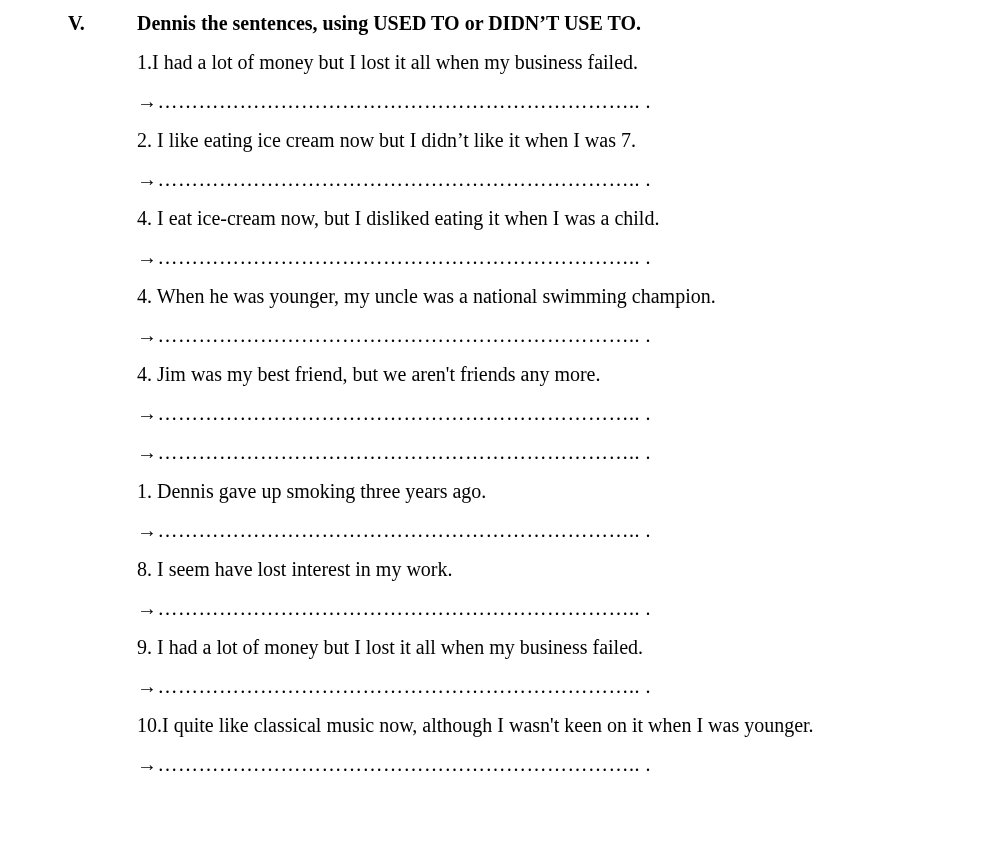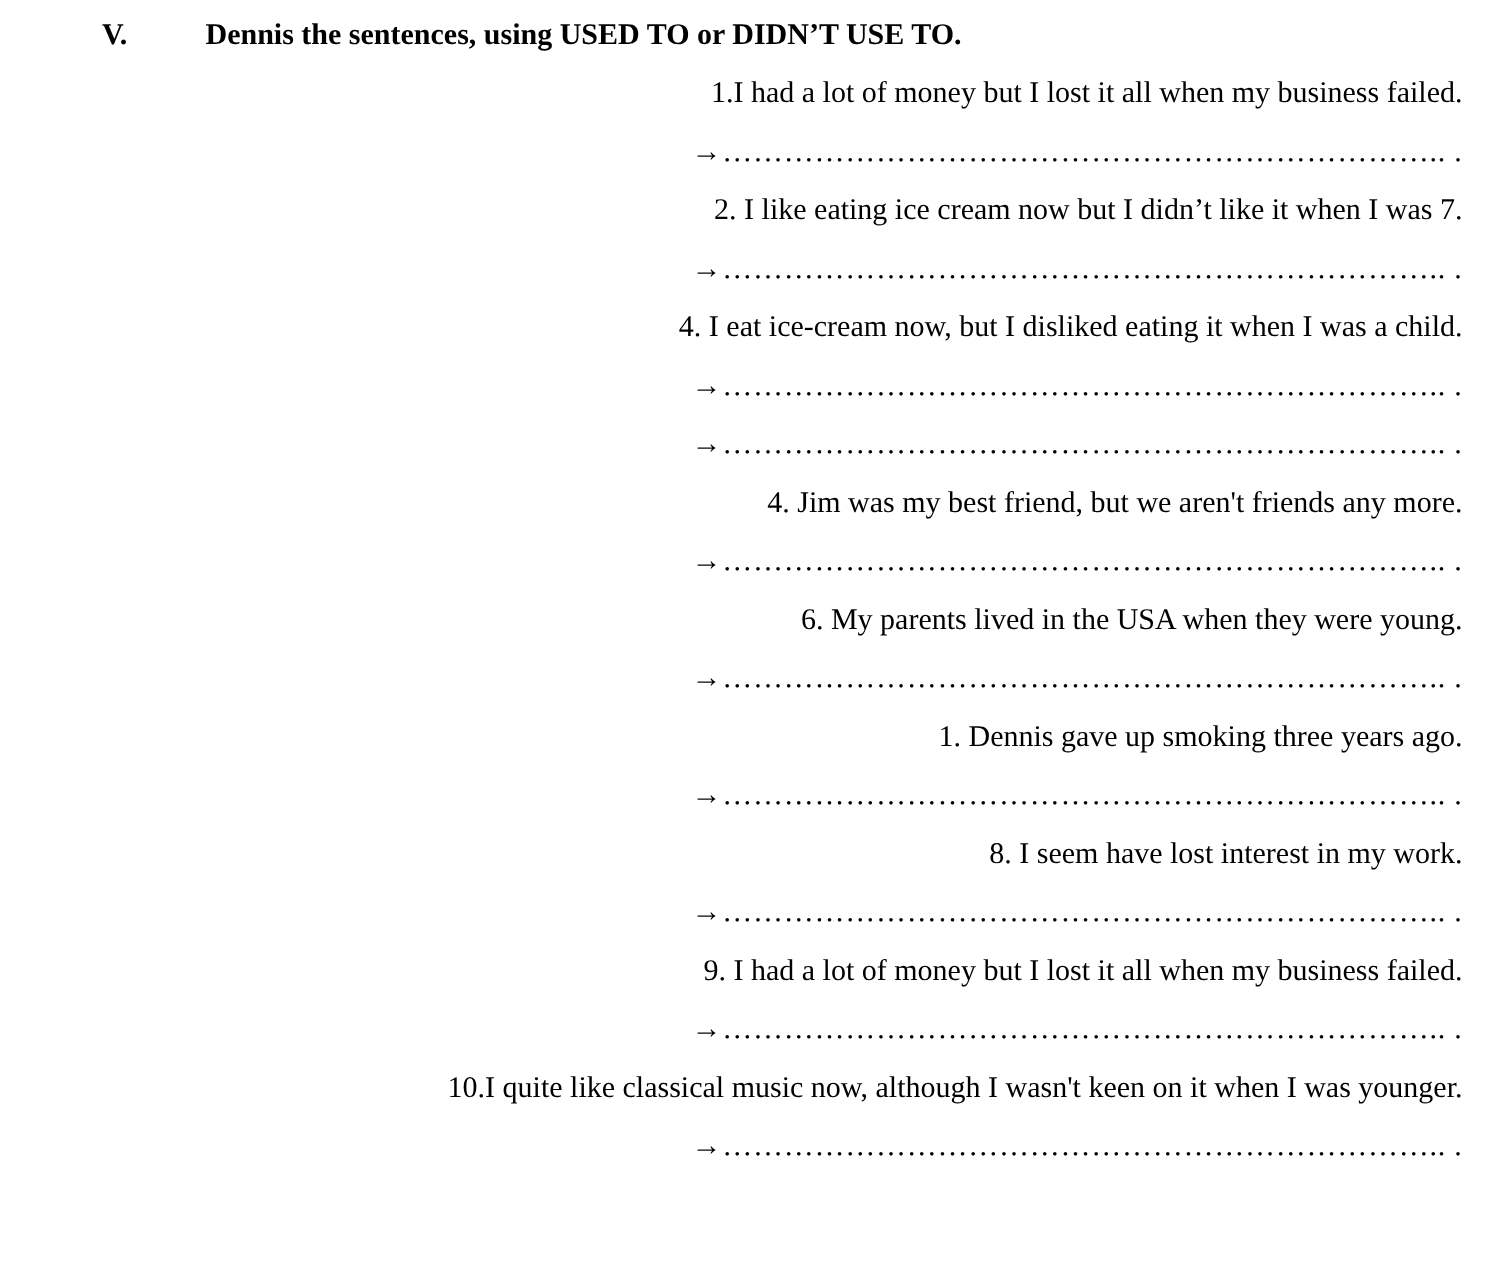--- a/index.html
+++ b/index.html
@@ -26,21 +26,20 @@
   }
   .section-number {
     width: 69px;
     flex: 0 0 69px;
   }
   .section-title {
     flex: 1;
   }
   .exercise-list {
     padding-left: 69px;
-    text-align: right;
   }
   .sentence {
     margin: 0 0 16px 0;
     line-height: 1.15;
     white-space: nowrap;
   }
   .answer-line {
     margin: 0 0 16px 0;
     line-height: 1.15;
     letter-spacing: 0.5px;
@@ -71,30 +70,30 @@
       <p class="sentence">2. I like eating ice cream now but I didn’t like it when I was 7.</p>
       <p class="answer-line">→…………………………………………………………….. .</p>
     </div>
 
     <div class="exercise-item">
       <p class="sentence">4. I eat ice-cream now, but I disliked eating it when I was a child.</p>
       <p class="answer-line">→…………………………………………………………….. .</p>
     </div>
 
     <div class="exercise-item">
+      <p class="sentence">4. When he was younger, my uncle was a national swimming champion.</p>
       <p class="answer-line">→…………………………………………………………….. .</p>
     </div>
 
     <div class="exercise-item">
       <p class="sentence">4. Jim was my best friend, but we aren't friends any more.</p>
       <p class="answer-line">→…………………………………………………………….. .</p>
     </div>
 
     <div class="exercise-item">
-      <p class="sentence">6. My parents lived in the USA when they were young.</p>
       <p class="answer-line">→…………………………………………………………….. .</p>
     </div>
 
     <div class="exercise-item">
       <p class="sentence">1. Dennis gave up smoking three years ago.</p>
       <p class="answer-line">→…………………………………………………………….. .</p>
     </div>
 
     <div class="exercise-item">
       <p class="sentence">8. I seem have lost interest in my work.</p>

